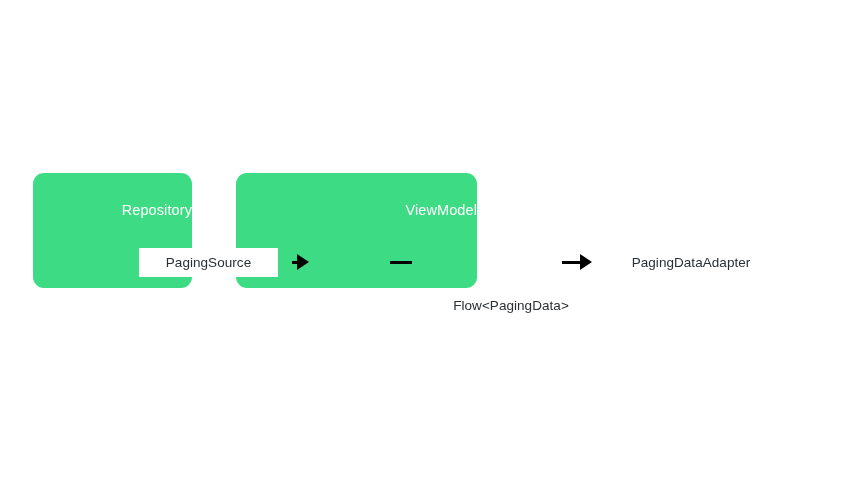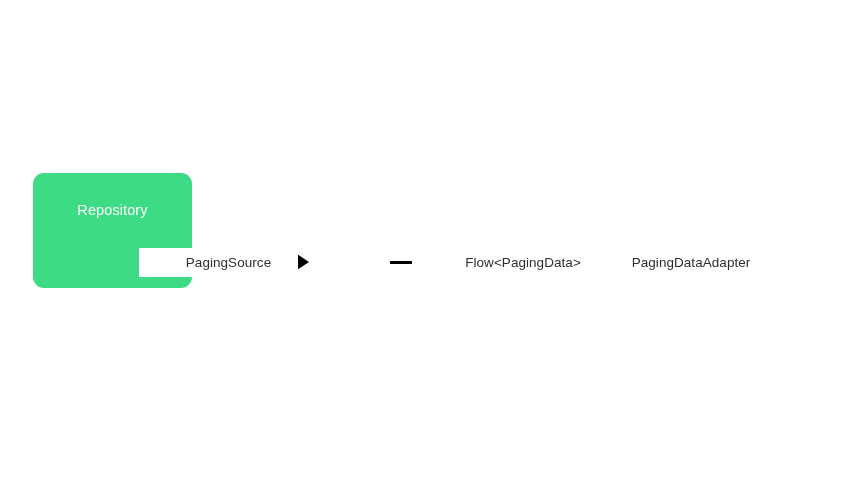--- a/index.html
+++ b/index.html
@@ -30,21 +30,21 @@
   }
   .layer-box.repository { left: 33px;  width: 159px; }
   .layer-box.viewmodel  { left: 236px; width: 241px; }
   .layer-box.ui         { left: 521px; width: 306px; }
 
   .layer-title {
     position: absolute;
     top: 0;
     left: 0;
     right: 0;
-    text-align: center;
+    text-align: right;
     margin-top: 29px;
     color: #ffffff;
     font-size: 14.5px;
     font-weight: 400;
     letter-spacing: 0.1px;
     line-height: 16px;
     white-space: nowrap;
   }
 
   
@@ -54,23 +54,23 @@
     height: 29px;
     background: #ffffff;
     color: #2b3034;
     font-size: 13.5px;
     font-weight: 400;
     line-height: 29px;
     text-align: center;
     white-space: nowrap;
     letter-spacing: 0.05px;
   }
-  .component-chip.paging-source  { left: 139px; width: 139px; padding-left: 20px; }
+  .component-chip.paging-source  { left: 139px; width: 139px; }
   .component-chip.pager          { left: 310px; width: 80px;  }
-  .component-chip.flow           { left: 432px; width: 182px; }
+  .component-chip.flow           { left: 420px; width: 182px; margin-top: 43px; }
   .component-chip.adapter        { left: 597px; width: 136px; margin-left: 26px; }
 
   
   .connector {
     position: absolute;
     height: 3px;
     background: #000000;
     top: 261px;
   }
   .connector.c1 { left: 292px; width: 11px; }
@@ -91,20 +91,23 @@
 </style>
 </head>
 <body>
 
 <div id="diagram-canvas">
 
   <div class="layer-box repository">
     <div class="layer-title">Repository</div>
   </div>
 
+  <div class="layer-box viewmodel">
+    <div class="layer-title">ViewModel</div>
+  </div>
 
 
   <div class="connector c1"></div>
   <div class="arrowhead a1"></div>
 
   <div class="connector c2"></div>
 
   <div class="connector c3"></div>
   <div class="arrowhead a2"></div>
 

